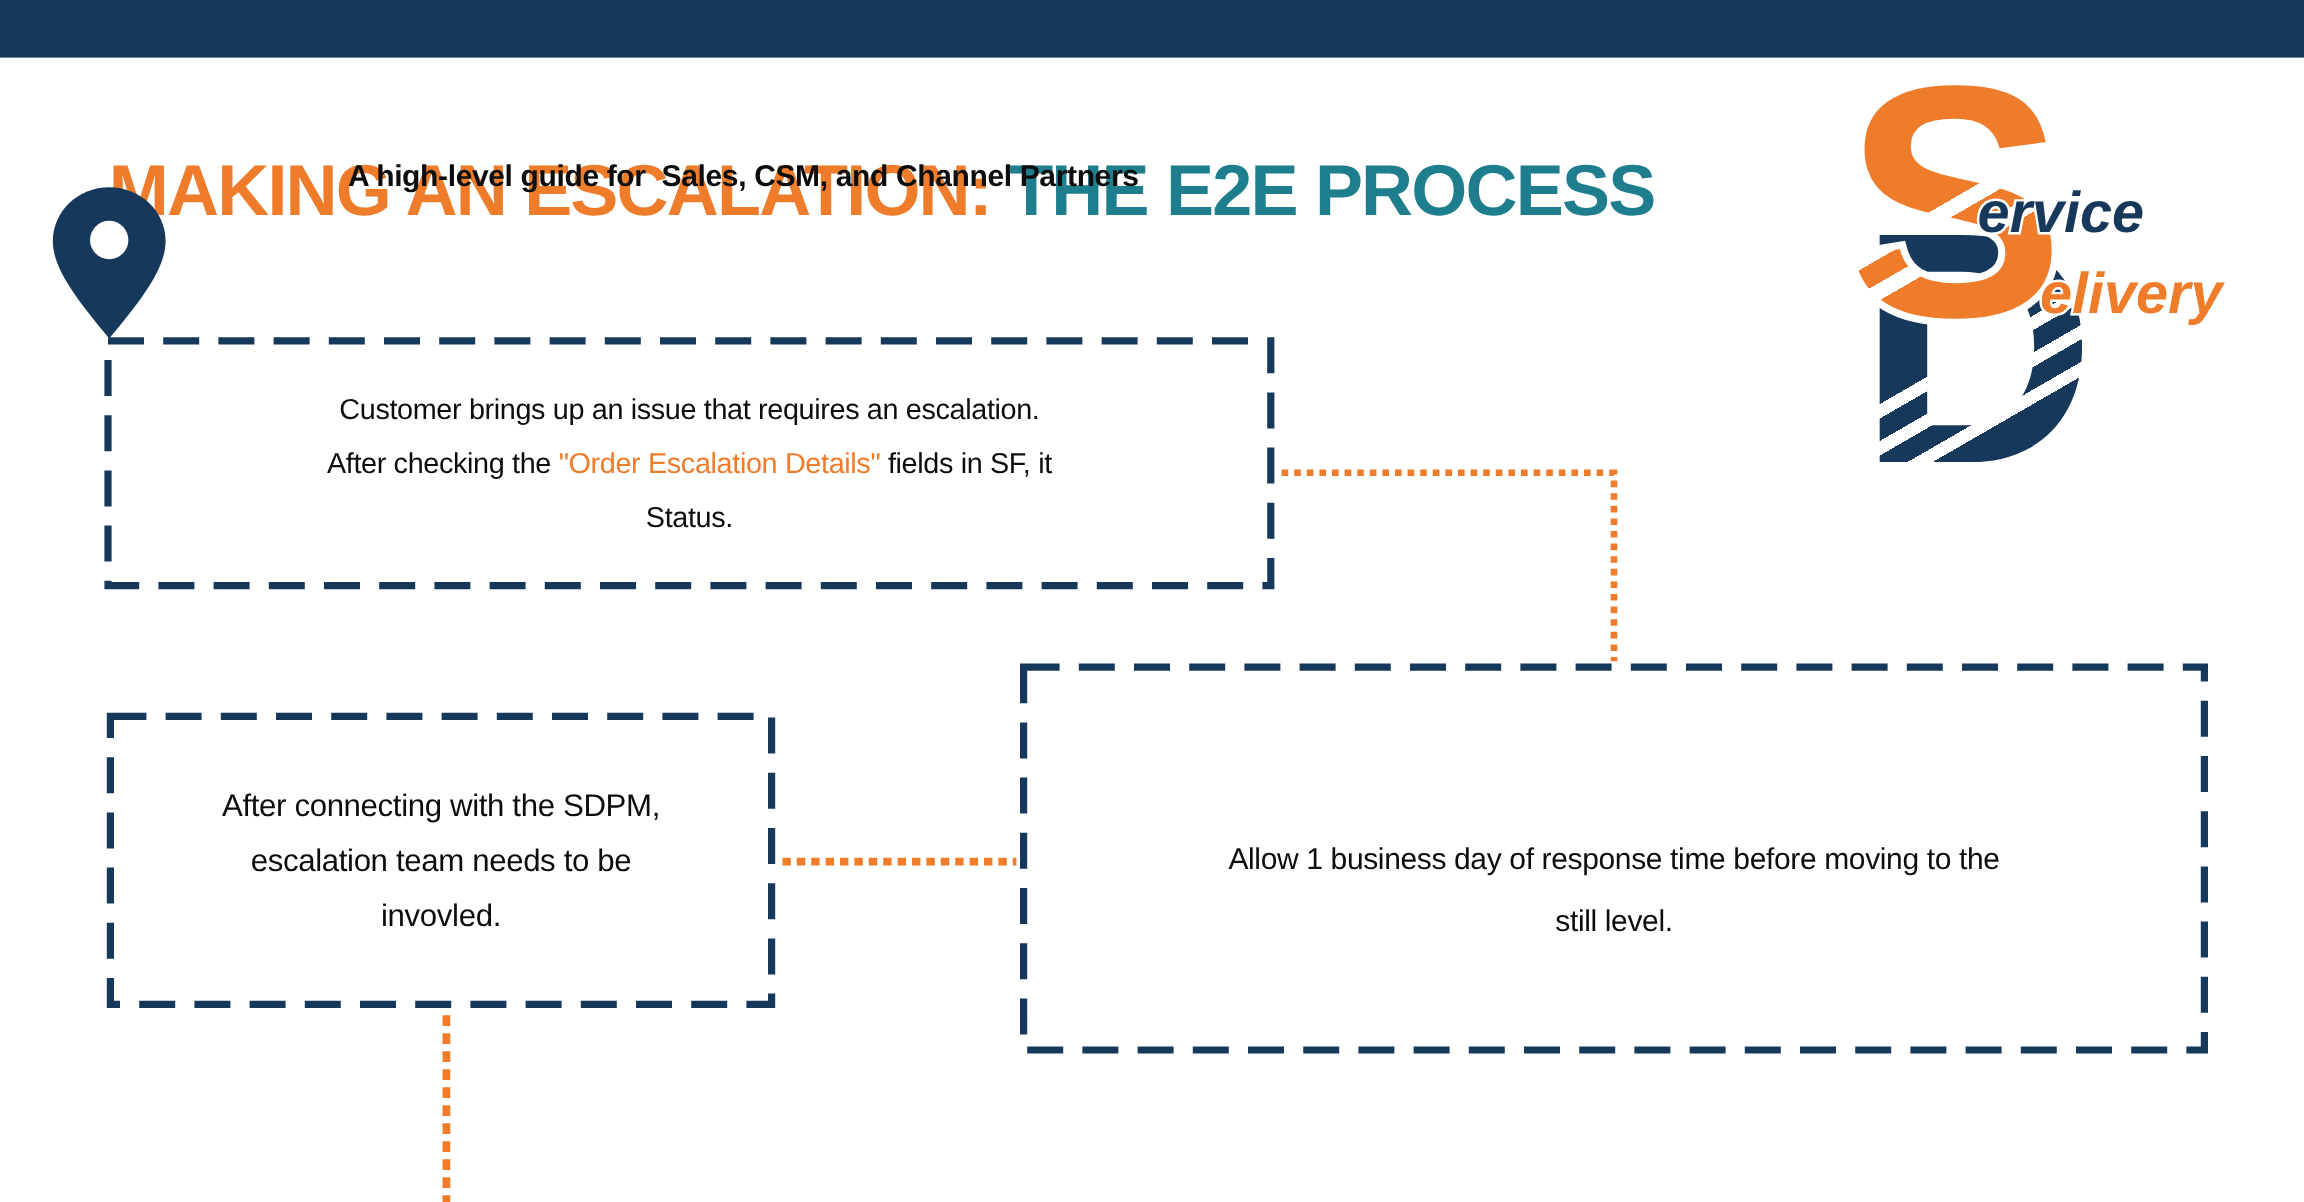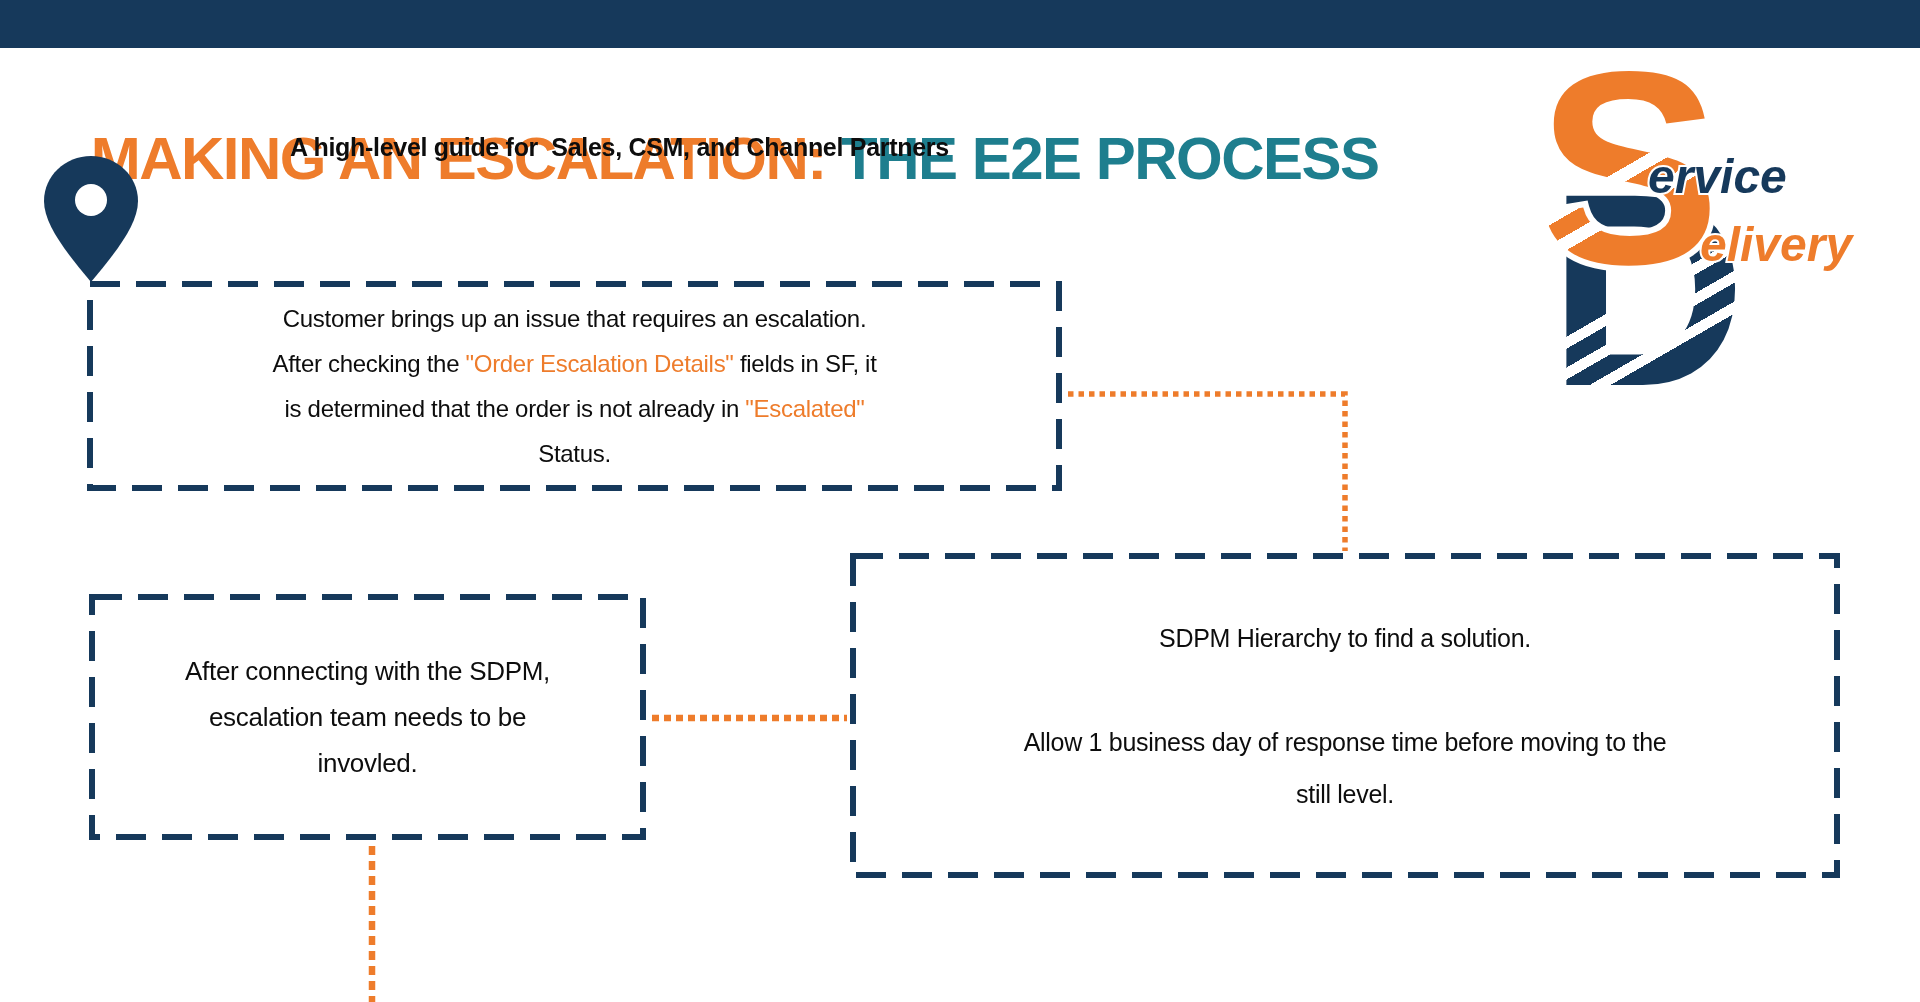--- a/index.html
+++ b/index.html
@@ -110,25 +110,23 @@
       <text class="logo-letter" x="1548" y="385" font-size="275" fill="url(#gradD)">D</text>
       <text class="logo-letter" x="1537" y="263" font-size="275" fill="url(#gradS)">S</text>
       <text class="logo-word" x="1648" y="193" font-size="48" fill="var(--navy)">ervice</text>
       <text class="logo-word" x="1700" y="261" font-size="48" fill="var(--orange)">elivery</text>
     </g>
   </svg>
 
   <div class="stepbox box1">
       <div class="tline"><span class="seg-plain">Customer brings up an issue that requires an escalation.</span></div>
       <div class="tline"><span class="seg-plain">After checking the </span><span class="seg-orange">"Order Escalation Details"</span><span class="seg-plain"> fields in SF, it</span></div>
-      <div class="tline"><span class="seg-plain">is determined that the order is not already in </span><span class="seg-orange">"Escalated"</span></div>
       <div class="tline"><span class="seg-plain">Status.</span></div>
     </div>
   <div class="stepbox box2">
-      <div class="tline"><span class="seg-plain">SDPM Hierarchy to find a solution.</span></div>
       <div class="tline"><span class="seg-plain"> </span></div>
       <div class="tline"><span class="seg-plain">Allow 1 business day of response time before moving to the</span></div>
       <div class="tline"><span class="seg-plain">still level.</span></div>
     </div>
   <div class="stepbox box3">
       <div class="tline"><span class="seg-plain">After connecting with the SDPM,</span></div>
       <div class="tline"><span class="seg-plain">escalation team needs to be</span></div>
       <div class="tline"><span class="seg-plain">invovled.</span></div>
     </div>
 

